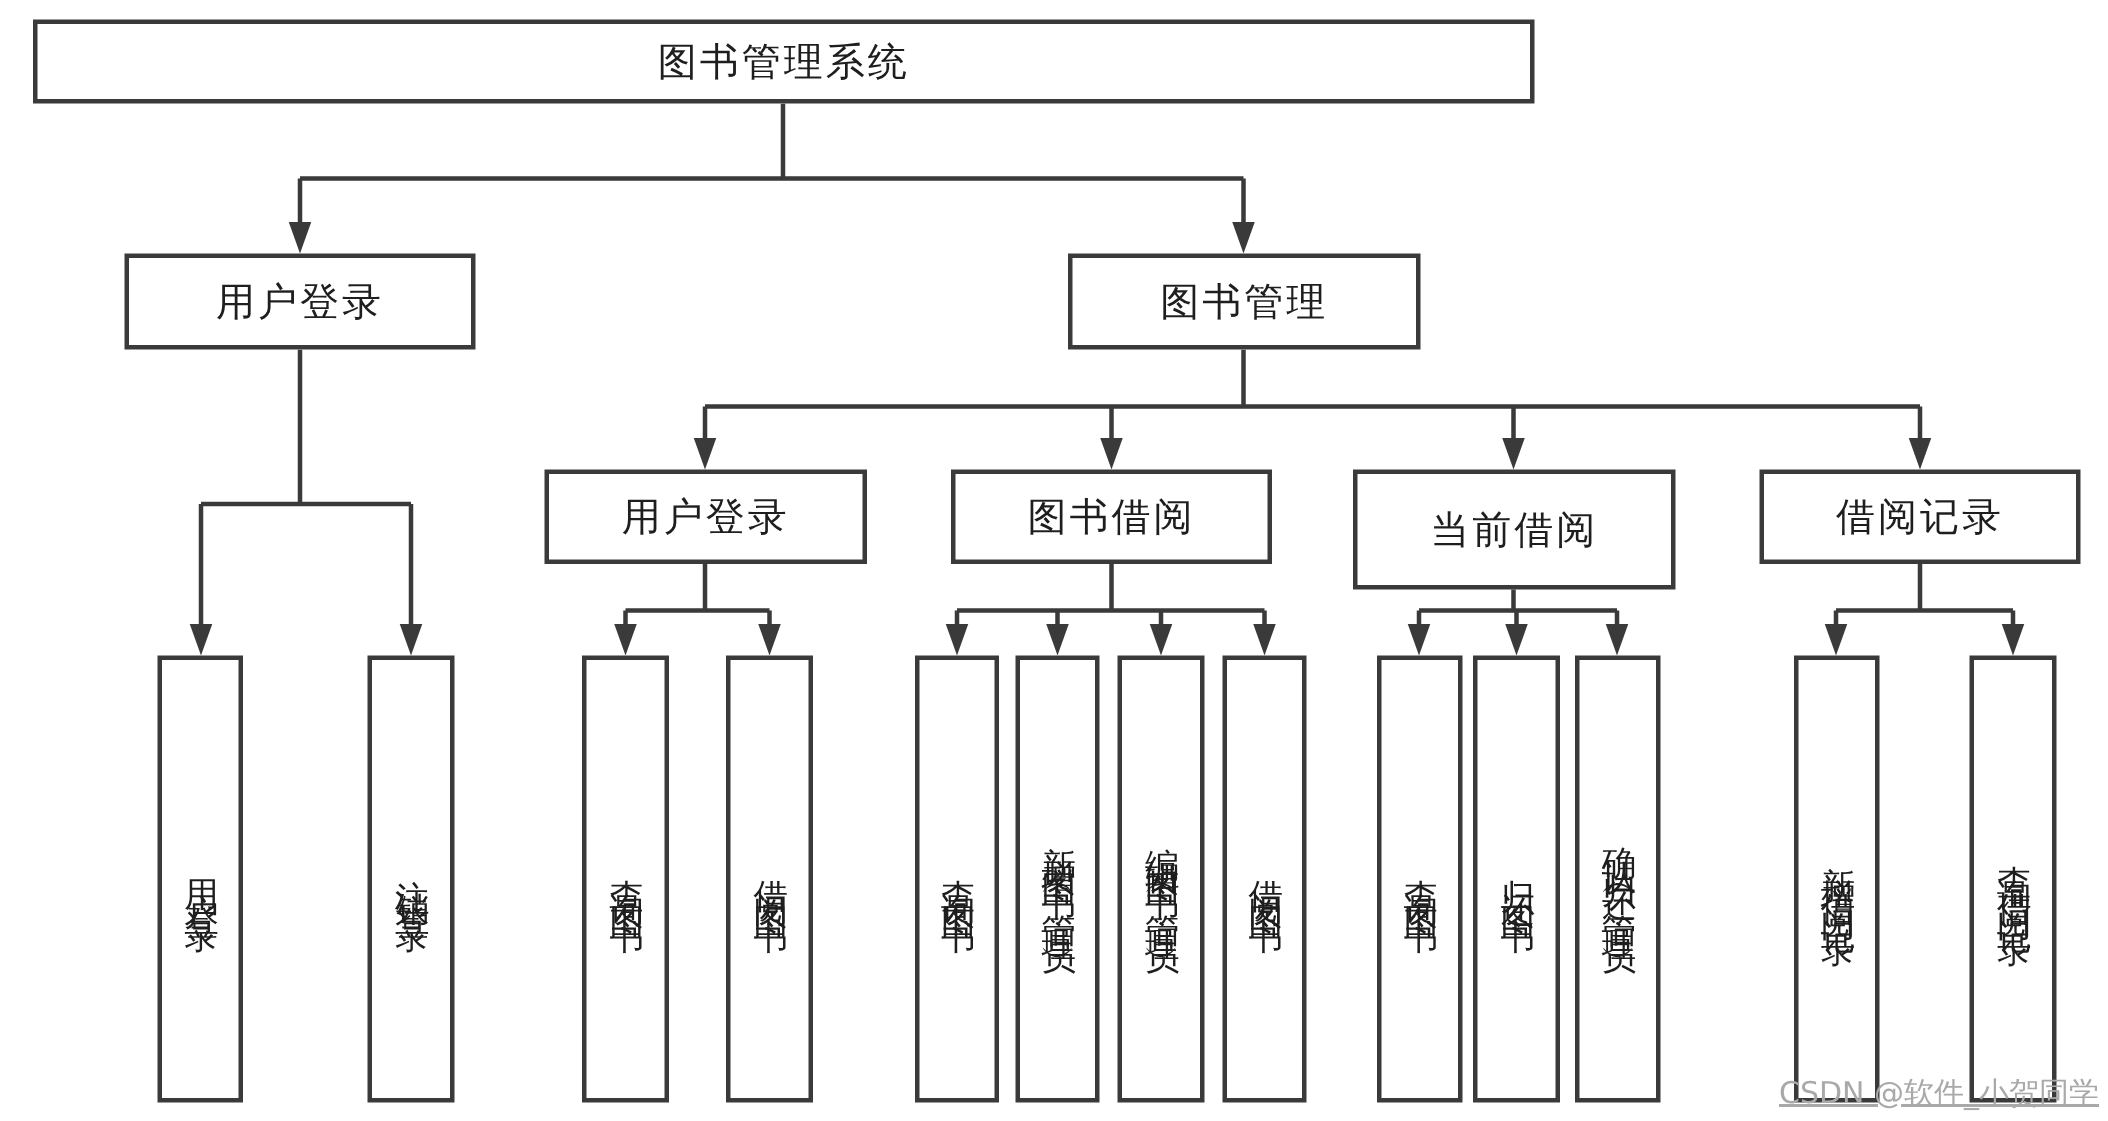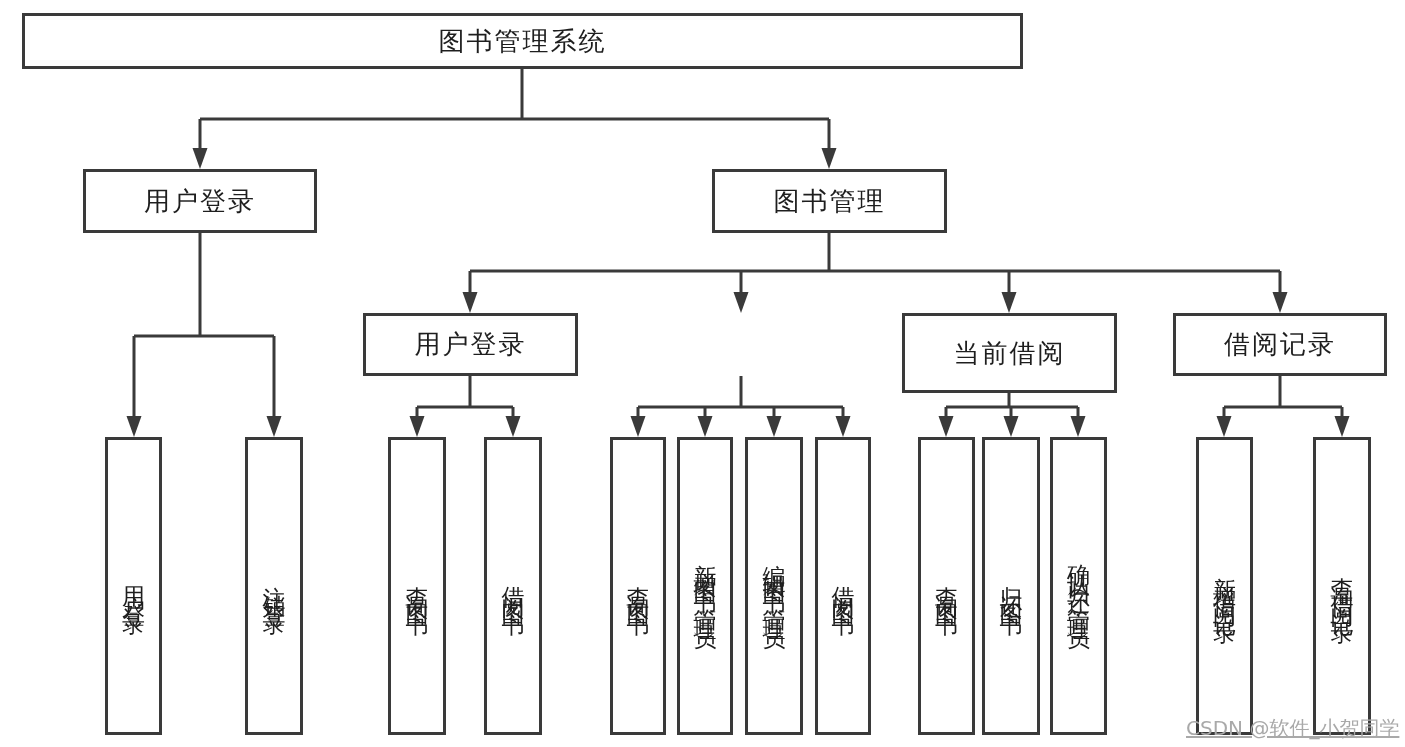--- a/index.html
+++ b/index.html
@@ -129,20 +129,23 @@
   <div class="box n-user-login">
     <span class="h-label">用户登录</span>
   </div>
   <div class="box n-book-mgmt">
     <span class="h-label">图书管理</span>
   </div>
 
   <div class="box n-recommend">
     <span class="h-label">用户登录</span>
   </div>
+  <div class="box n-borrow">
+    <span class="h-label">图书借阅</span>
+  </div>
   <div class="box n-current">
     <span class="h-label">当前借阅</span>
   </div>
   <div class="box n-records">
     <span class="h-label">借阅记录</span>
   </div>
 
   <div class="box leaf lf-g1a">
     <span class="v-label">用户登录</span>
   </div>

